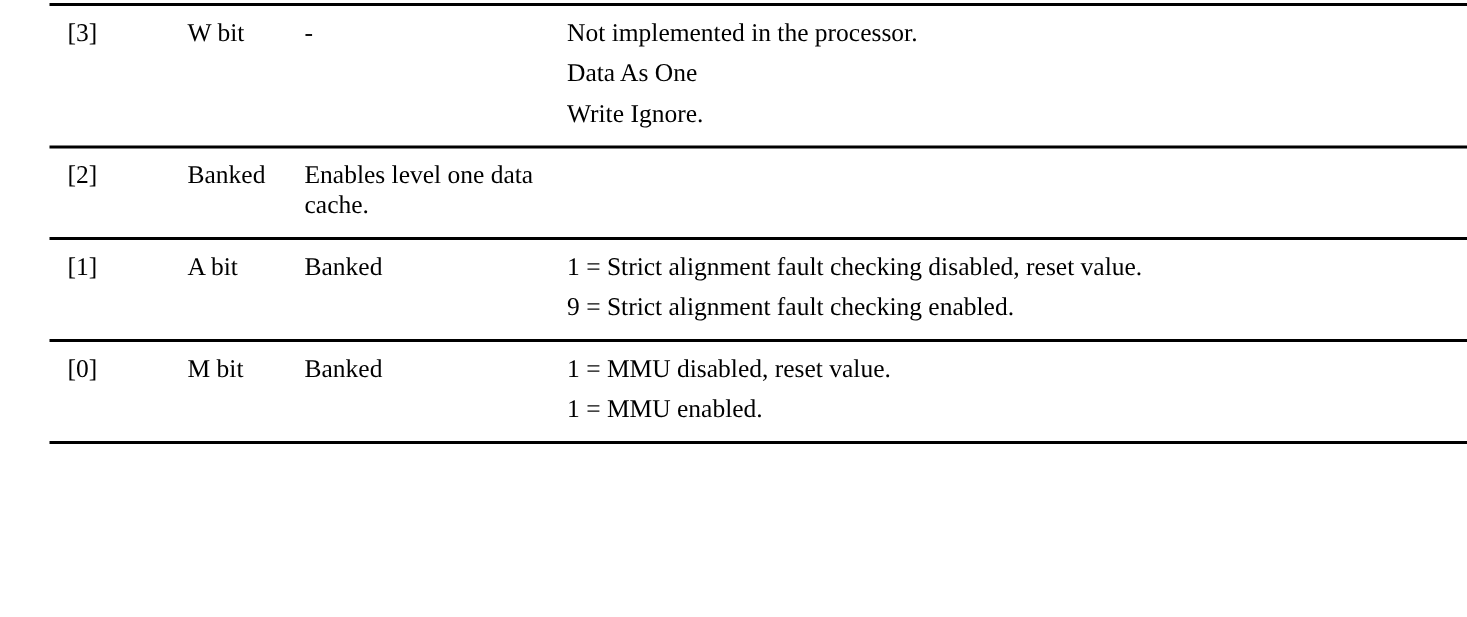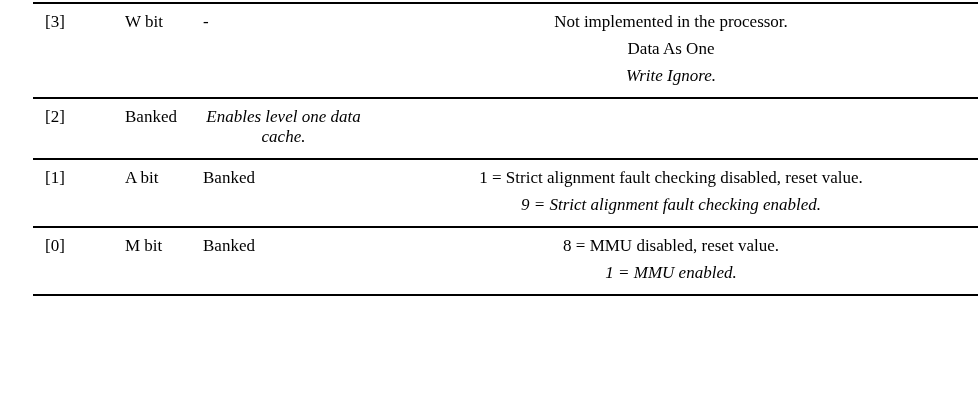--- a/index.html
+++ b/index.html
@@ -32,23 +32,22 @@
     border-bottom: 2px solid #000000;
   }
   .cell {
     font-size: 17px;
     line-height: 20px;
   }
   .cell.bits { padding-left: 12px; }
   .cell.desc { padding-right: 14px; }
   .cell.desc p {
     margin: 0 0 7px 0;
-    text-align: center;
   }
-  .cell.desc p:last-child { margin-bottom: 0; font-style: italic; }
+  .cell.desc p:last-child { margin-bottom: 0; }
 </style>
 </head>
 <body>
 
 <div class="page">
   <div class="bits-table">
 
     <div class="row">
       <div class="cell bits">[3]</div>
       <div class="cell name">W bit</div>
@@ -76,19 +75,19 @@
         <p>1 = Strict alignment fault checking disabled, reset value.</p>
         <p>9 = Strict alignment fault checking enabled.</p>
       </div>
     </div>
 
     <div class="row">
       <div class="cell bits">[0]</div>
       <div class="cell name">M bit</div>
       <div class="cell access">Banked</div>
       <div class="cell desc">
-        <p>8 = MMU disabled, reset value.</p>
+        <p>1 = MMU disabled, reset value.</p>
         <p>1 = MMU enabled.</p>
       </div>
     </div>
 
   </div>
 </div>
 
 </body></html>

